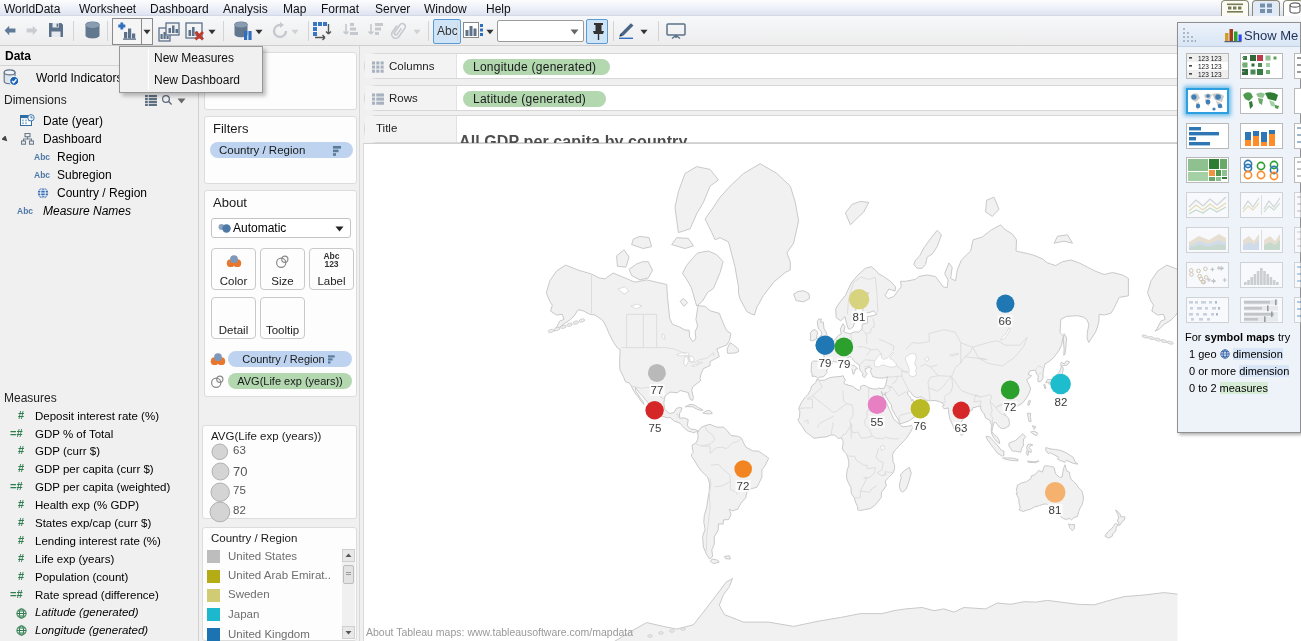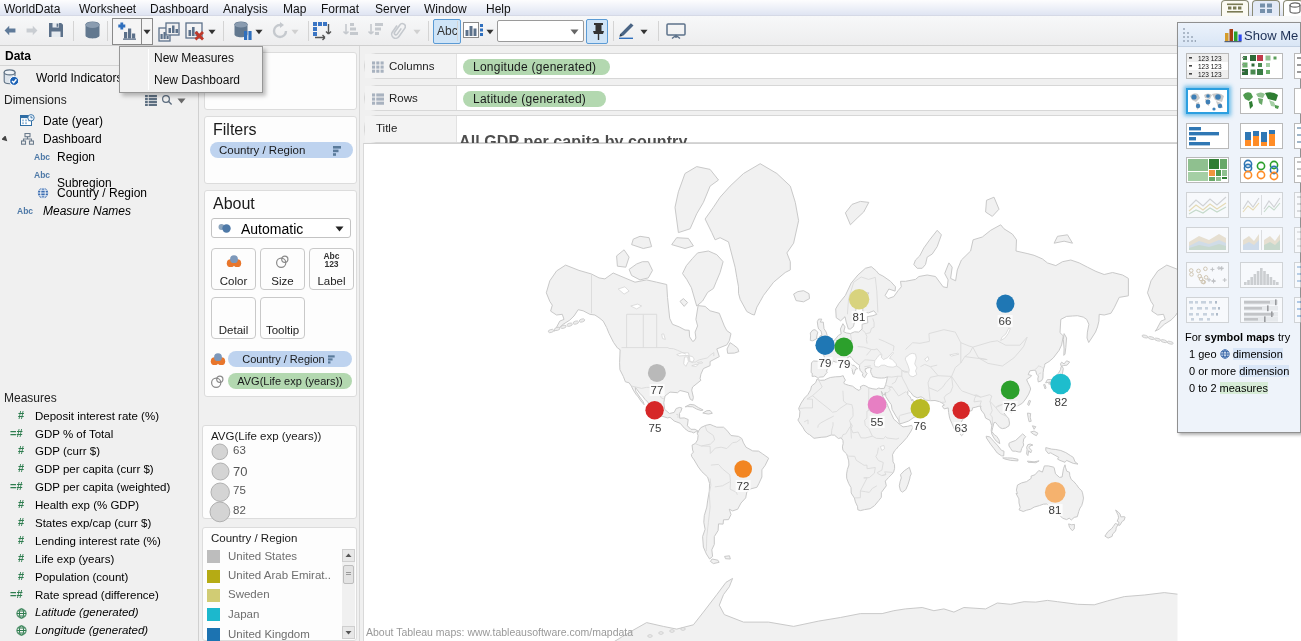--- a/index.html
+++ b/index.html
@@ -12,21 +12,21 @@
 #dropdown{position:absolute;left:119px;top:46px;width:144px;height:47px;background:#f0f0f0;border:1px solid #979797;box-shadow:3px 3px 4px rgba(0,0,0,0.25);z-index:50}
 #dropdown .gut{position:absolute;left:28px;top:2px;bottom:2px;width:1px;background:#e0e0e0;border-right:1px solid #fff}
 #dropdown .it{position:absolute;left:34px;font-size:12px;color:#111}
 #datapane{position:absolute;left:0;top:46px;width:199px;height:595px;background:#f0f0f0;border-right:1px solid #d0d0d0}
 #dhead{position:absolute;left:0;top:0;width:198px;height:20px;border-bottom:1px solid #d5d5d5;font-weight:bold;padding:3px 0 0 5px}
 .drow{position:absolute;left:0;width:198px;height:18px;font-size:12px}
 .mrow{position:absolute;left:0;width:198px;height:18px;font-size:11.5px}
 .ital{font-style:italic}
 #midcol{position:absolute;left:200px;top:46px;width:160px;height:595px;background:#f0f0f0;border-right:1px solid #d8d8d8}
 .card{position:absolute;background:#fdfdfd;border:1px solid #dcdcdc;border-radius:3px}
-.ctitle{position:absolute;left:8px;top:4px;font-size:16px;color:#1a1a1a}
+.ctitle{position:absolute;left:8px;top:4px;font-size:13px;color:#1a1a1a}
 .pill{position:absolute;height:16px;border-radius:8px;font-size:11.5px;color:#18191a;text-align:center;line-height:16px}
 .pillblue{background:#bed3ef}
 .pillgreen{background:#b3d8b0}
 .mbtn{position:absolute;width:45px;height:42px;background:#fdfdfd;border:1px solid #c9c9c9;border-radius:4px;text-align:center}
 .mbtn span{position:absolute;bottom:2px;left:0;right:0;font-size:11.5px;color:#222}
 #main{position:absolute;left:361px;top:46px;width:940px;height:595px;background:#f0f0f0}
 .shelf{position:absolute;left:3px;width:937px;height:26px;background:#fff;border:1px solid #d7d7d7;border-radius:12px}
 .shelflab{position:absolute;left:0;top:0;width:92px;height:24px;background:#f3f3f3;border-right:1px solid #e2e2e2}
 .shelflab span{position:absolute;left:24px;top:6px;font-size:11.5px;color:#222}
 #mapcard{position:absolute;left:2px;top:97px;width:938px;height:498px;background:#fff;border-top:1px solid #d0d0d0;border-left:1px solid #d9d9d9;overflow:hidden}
@@ -312,21 +312,21 @@
           <rect x="4" y="0.5" width="5" height="3.2"></rect>
           <rect x="0.5" y="8" width="4" height="3.2"></rect>
           <rect x="8.5" y="8" width="4" height="3.2"></rect>
           <path d="M6.5 3.7 V6 M2.5 8 V6 H10.5 V8"></path>
         </g>
       </svg>
       <div class="drow" style="top:102px">
         <span style="position:absolute;left:57px;top:2px">Region</span>
       </div>
       <span style="position:absolute;left:34px;top:106px;font-size:8.5px;color:#4e79a7;font-weight:bold">Abc</span>
-      <div class="drow" style="top:128px">
+      <div class="drow" style="top:120px">
         <span style="position:absolute;left:57px;top:2px">Subregion</span>
       </div>
       <span style="position:absolute;left:34px;top:124px;font-size:8.5px;color:#4e79a7;font-weight:bold">Abc</span>
       <div class="drow" style="top:138px">
         <span style="position:absolute;left:57px;top:2px">Country / Region</span>
       </div>
       <svg style="position:absolute;left:37px;top:141px" width="12" height="12" viewBox="0 0 12 12">
         <circle cx="6" cy="6" r="5.2" fill="#3a6cb0"></circle>
         <g fill="none" stroke="#fff" stroke-width="0.9">
           <ellipse cx="6" cy="6" rx="2.3" ry="5.2"></ellipse>
@@ -427,21 +427,21 @@
           </g>
         </svg></div>
     </div>
     <div class="card" style="left:4px;top:144px;width:153px;height:207px">
       <span class="ctitle">About</span>
       <div style="position:absolute;left:6px;top:27px;width:140px;height:20px;background:#fff;border:1px solid #c3c3c3;border-radius:3px">
 <span style="position:absolute;left:5px;top:3px"><svg width="16" height="12" viewBox="0 0 16 12">
             <circle cx="4.5" cy="5" r="3" fill="#8ba4bd"></circle>
             <circle cx="9.5" cy="6.5" r="4.2" fill="#4e79a7"></circle>
           </svg></span>
-<span style="position:absolute;left:29px;top:2px;font-size:14px">Automatic</span>
+<span style="position:absolute;left:21px;top:2px;font-size:12px">Automatic</span>
 <svg style="position:absolute;right:6px;top:7px" width="9" height="6" viewBox="0 0 9 6">
           <path d="M0.5 0.5 L8.5 0.5 L4.5 5.5 Z" fill="#222"></path>
         </svg>
       </div>
       <div class="mbtn" style="left:6px;top:57px">
         <div style="position:absolute;left:0;right:0;top:4px;display:flex;justify-content:center">
           <svg width="16" height="16" viewBox="0 0 16 16">
             <circle cx="4.7" cy="10.2" r="3.9" fill="#e8762c"></circle>
             <circle cx="11.3" cy="10.2" r="3.9" fill="#e8762c"></circle>
             <path d="M1 14 H15 V15.5 H1 Z" fill="#fdfdfd"></path>

